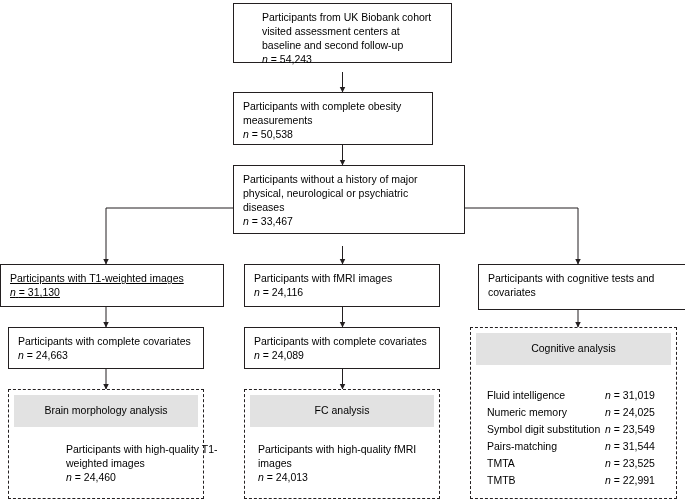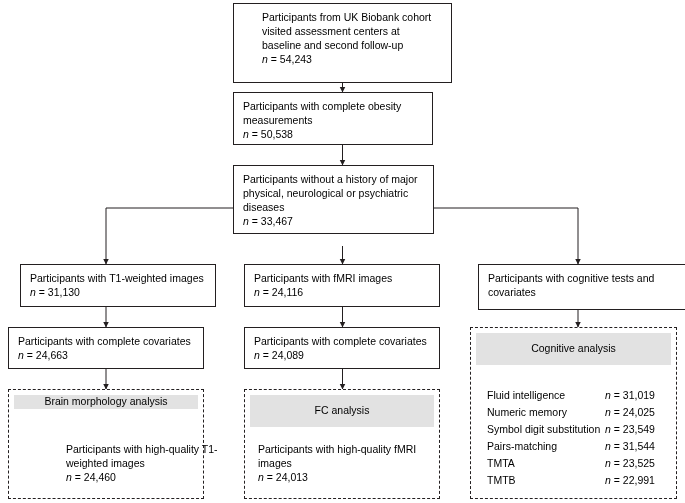--- a/index.html
+++ b/index.html
@@ -113,50 +113,50 @@
 
     <line x1="342.5" y1="307" x2="342.5" y2="327" stroke="#231f20" stroke-width="1" marker-end="url(#arrow)"></line>
 
     <line x1="106" y1="369" x2="106" y2="389" stroke="#231f20" stroke-width="1" marker-end="url(#arrow)"></line>
 
     <line x1="342.5" y1="369" x2="342.5" y2="389" stroke="#231f20" stroke-width="1" marker-end="url(#arrow)"></line>
 
     <line x1="578" y1="310" x2="578" y2="327" stroke="#231f20" stroke-width="1" marker-end="url(#arrow)"></line>
   </svg>
 
-  <div class="box" style="left:233px; top:3px; width:219px; height:80px;padding-left:28px;">
+  <div class="box" style="left:233px; top:3px; width:219px; height:60px;padding-left:28px;">
     <div class="line">Participants from UK Biobank cohort</div>
     <div class="line">visited assessment centers at</div>
     <div class="line">baseline and second follow-up</div>
     <div class="line">
       <span class="italic-n">n</span>
       <span>= 54,243</span>
     </div>
   </div>
 
   <div class="box" style="left:233px; top:92px; width:200px; height:53px;">
     <div class="line">Participants with complete obesity</div>
     <div class="line">measurements</div>
     <div class="line">
       <span class="italic-n">n</span>
       <span>= 50,538</span>
     </div>
   </div>
 
-  <div class="box" style="left:233px; top:165px; width:201px; height:69px;">
+  <div class="box" style="left:233px; top:165px; width:232px; height:69px;">
     <div class="line">Participants without a history of major</div>
     <div class="line">physical, neurological or psychiatric</div>
     <div class="line">diseases</div>
     <div class="line">
       <span class="italic-n">n</span>
       <span>= 33,467</span>
     </div>
   </div>
 
-  <div class="box" style="left:20px; top:264px; width:196px; height:43px;">
+  <div class="box" style="left:0; top:264px; width:224px; height:43px;text-decoration:underline;">
     <div class="line">Participants with T1-weighted images</div>
     <div class="line">
       <span class="italic-n">n</span>
       <span>= 31,130</span>
     </div>
   </div>
 
   <div class="box" style="left:244px; top:264px; width:196px; height:43px;">
     <div class="line">Participants with fMRI images</div>
     <div class="line">
@@ -180,21 +180,21 @@
 
   <div class="box" style="left:244px; top:327px; width:196px; height:42px;">
     <div class="line">Participants with complete covariates</div>
     <div class="line">
       <span class="italic-n">n</span>
       <span>= 24,089</span>
     </div>
   </div>
 
   <div class="dashed" style="left:8px; top:389px; width:196px; height:110px;"></div>
-  <div class="shaded center" style="left:14px; top:395px; width:184px; height:14px;">
+  <div class="shaded center" style="left:14px; top:395px; width:184px; height:32px;">
     <span>Brain morphology analysis</span>
   </div>
   <div class="innertext" style="left:22px; top:443px; width:176px;margin-left:44px;">
     <div class="line">Participants with high-quality T1-</div>
     <div class="line">weighted images</div>
     <div class="line">
       <span class="italic-n">n</span>
       <span>= 24,460</span>
     </div>
   </div>

